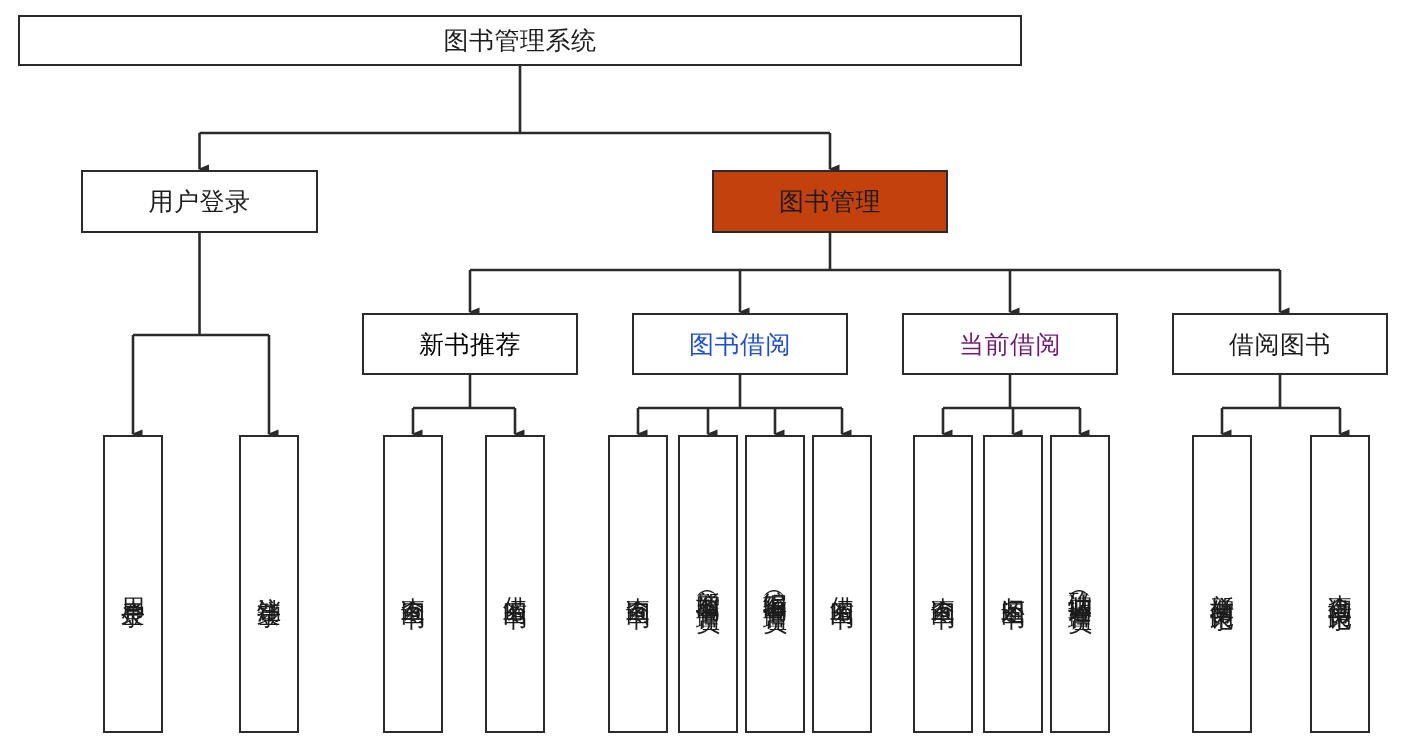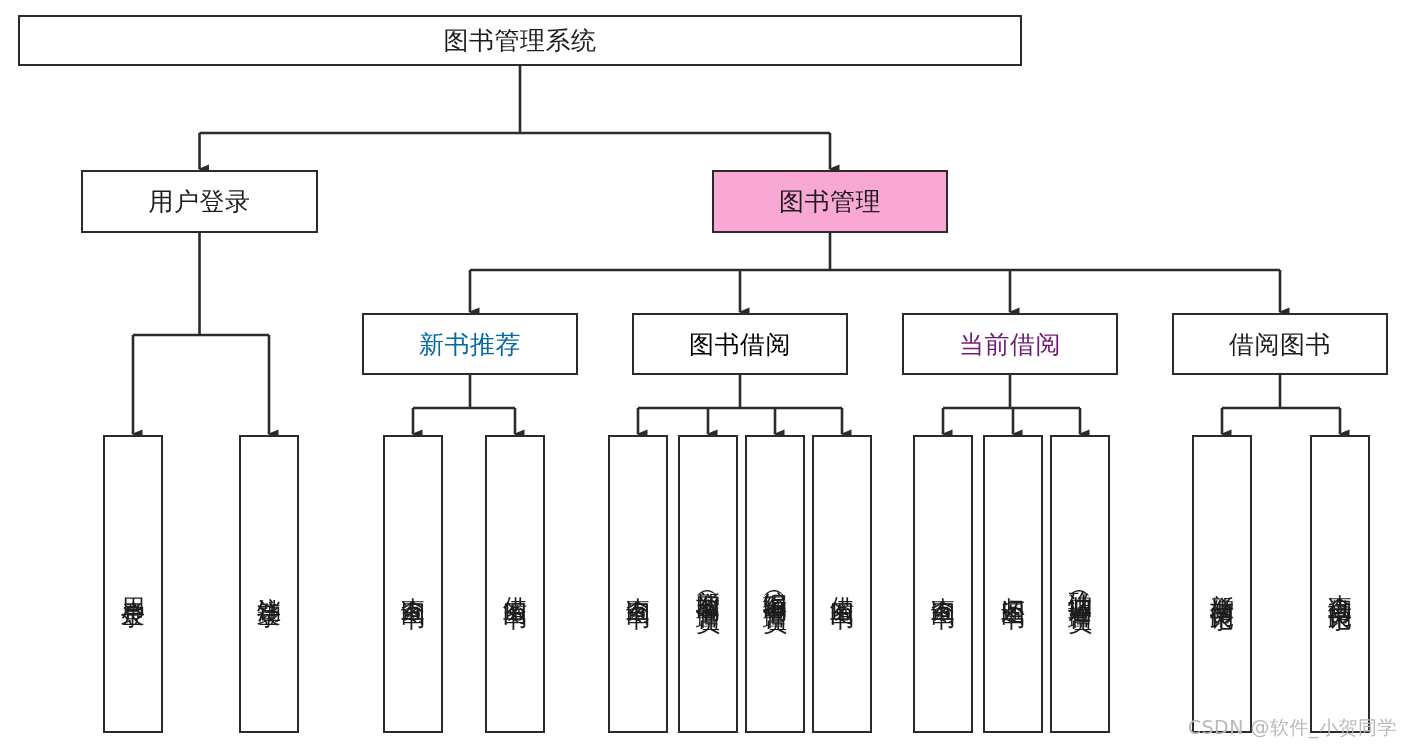--- a/index.html
+++ b/index.html
@@ -114,27 +114,27 @@
       </g>
   </svg>
 
   <div id="nodes">
       <div class="node h-node" style="left: 18px; top: 15px; width: 1004px; height: 51px; border-color: rgb(43, 43, 43); background: rgb(255, 255, 255); color: rgb(28, 28, 28);">
         <span class="node-label">图书管理系统</span>
       </div>
       <div class="node h-node" style="left: 81px; top: 170px; width: 237px; height: 63px; border-color: rgb(43, 43, 43); background: rgb(255, 255, 255); color: rgb(28, 28, 28);">
         <span class="node-label">用户登录</span>
       </div>
-      <div class="node h-node" style="left: 712px; top: 170px; width: 236px; height: 63px; border-color: rgb(43, 43, 43); background: #f9a8d4; color: rgb(28, 28, 28);">
+      <div class="node h-node" style="left: 712px; top: 170px; width: 236px; height: 63px; border-color: rgb(43, 43, 43); background: #c2410c; color: rgb(28, 28, 28);">
         <span class="node-label">图书管理</span>
       </div>
-      <div class="node h-node" style="left: 362px; top: 313px; width: 216px; height: 62px; border-color: rgb(43, 43, 43); background: rgb(255, 255, 255); color: #0369a1;">
+      <div class="node h-node" style="left: 362px; top: 313px; width: 216px; height: 62px; border-color: rgb(43, 43, 43); background: rgb(255, 255, 255); color: #000000;">
         <span class="node-label">新书推荐</span>
       </div>
-      <div class="node h-node" style="left: 632px; top: 313px; width: 216px; height: 62px; border-color: rgb(43, 43, 43); background: rgb(255, 255, 255); color: #000000;">
+      <div class="node h-node" style="left: 632px; top: 313px; width: 216px; height: 62px; border-color: rgb(43, 43, 43); background: rgb(255, 255, 255); color: #1d4ed8;">
         <span class="node-label">图书借阅</span>
       </div>
       <div class="node h-node" style="left: 902px; top: 313px; width: 216px; height: 62px; border-color: rgb(43, 43, 43); background: rgb(255, 255, 255); color: #701a75;">
         <span class="node-label">当前借阅</span>
       </div>
       <div class="node h-node" style="left: 1172px; top: 313px; width: 216px; height: 62px; border-color: rgb(43, 43, 43); background: rgb(255, 255, 255); color: rgb(28, 28, 28);">
         <span class="node-label">借阅图书</span>
       </div>
       <div class="node v-node" style="left: 103px; top: 435px; width: 60px; height: 298px; border-color: rgb(43, 43, 43); background: rgb(255, 255, 255); color: rgb(28, 28, 28);">
         <span class="node-label">用户登录</span>
@@ -170,14 +170,13 @@
         <span class="node-label">确认归还（管理员）</span>
       </div>
       <div class="node v-node" style="left: 1192px; top: 435px; width: 60px; height: 298px; border-color: rgb(43, 43, 43); background: rgb(255, 255, 255); color: rgb(28, 28, 28);">
         <span class="node-label">新增借阅记录</span>
       </div>
       <div class="node v-node" style="left: 1310px; top: 435px; width: 60px; height: 298px; border-color: rgb(43, 43, 43); background: rgb(255, 255, 255); color: rgb(28, 28, 28);">
         <span class="node-label">查询借阅记录</span>
       </div>
     </div>
 
-  <div id="watermark">CSDN @软件_小贺同学</div>
 </div>
 
 </body></html>

